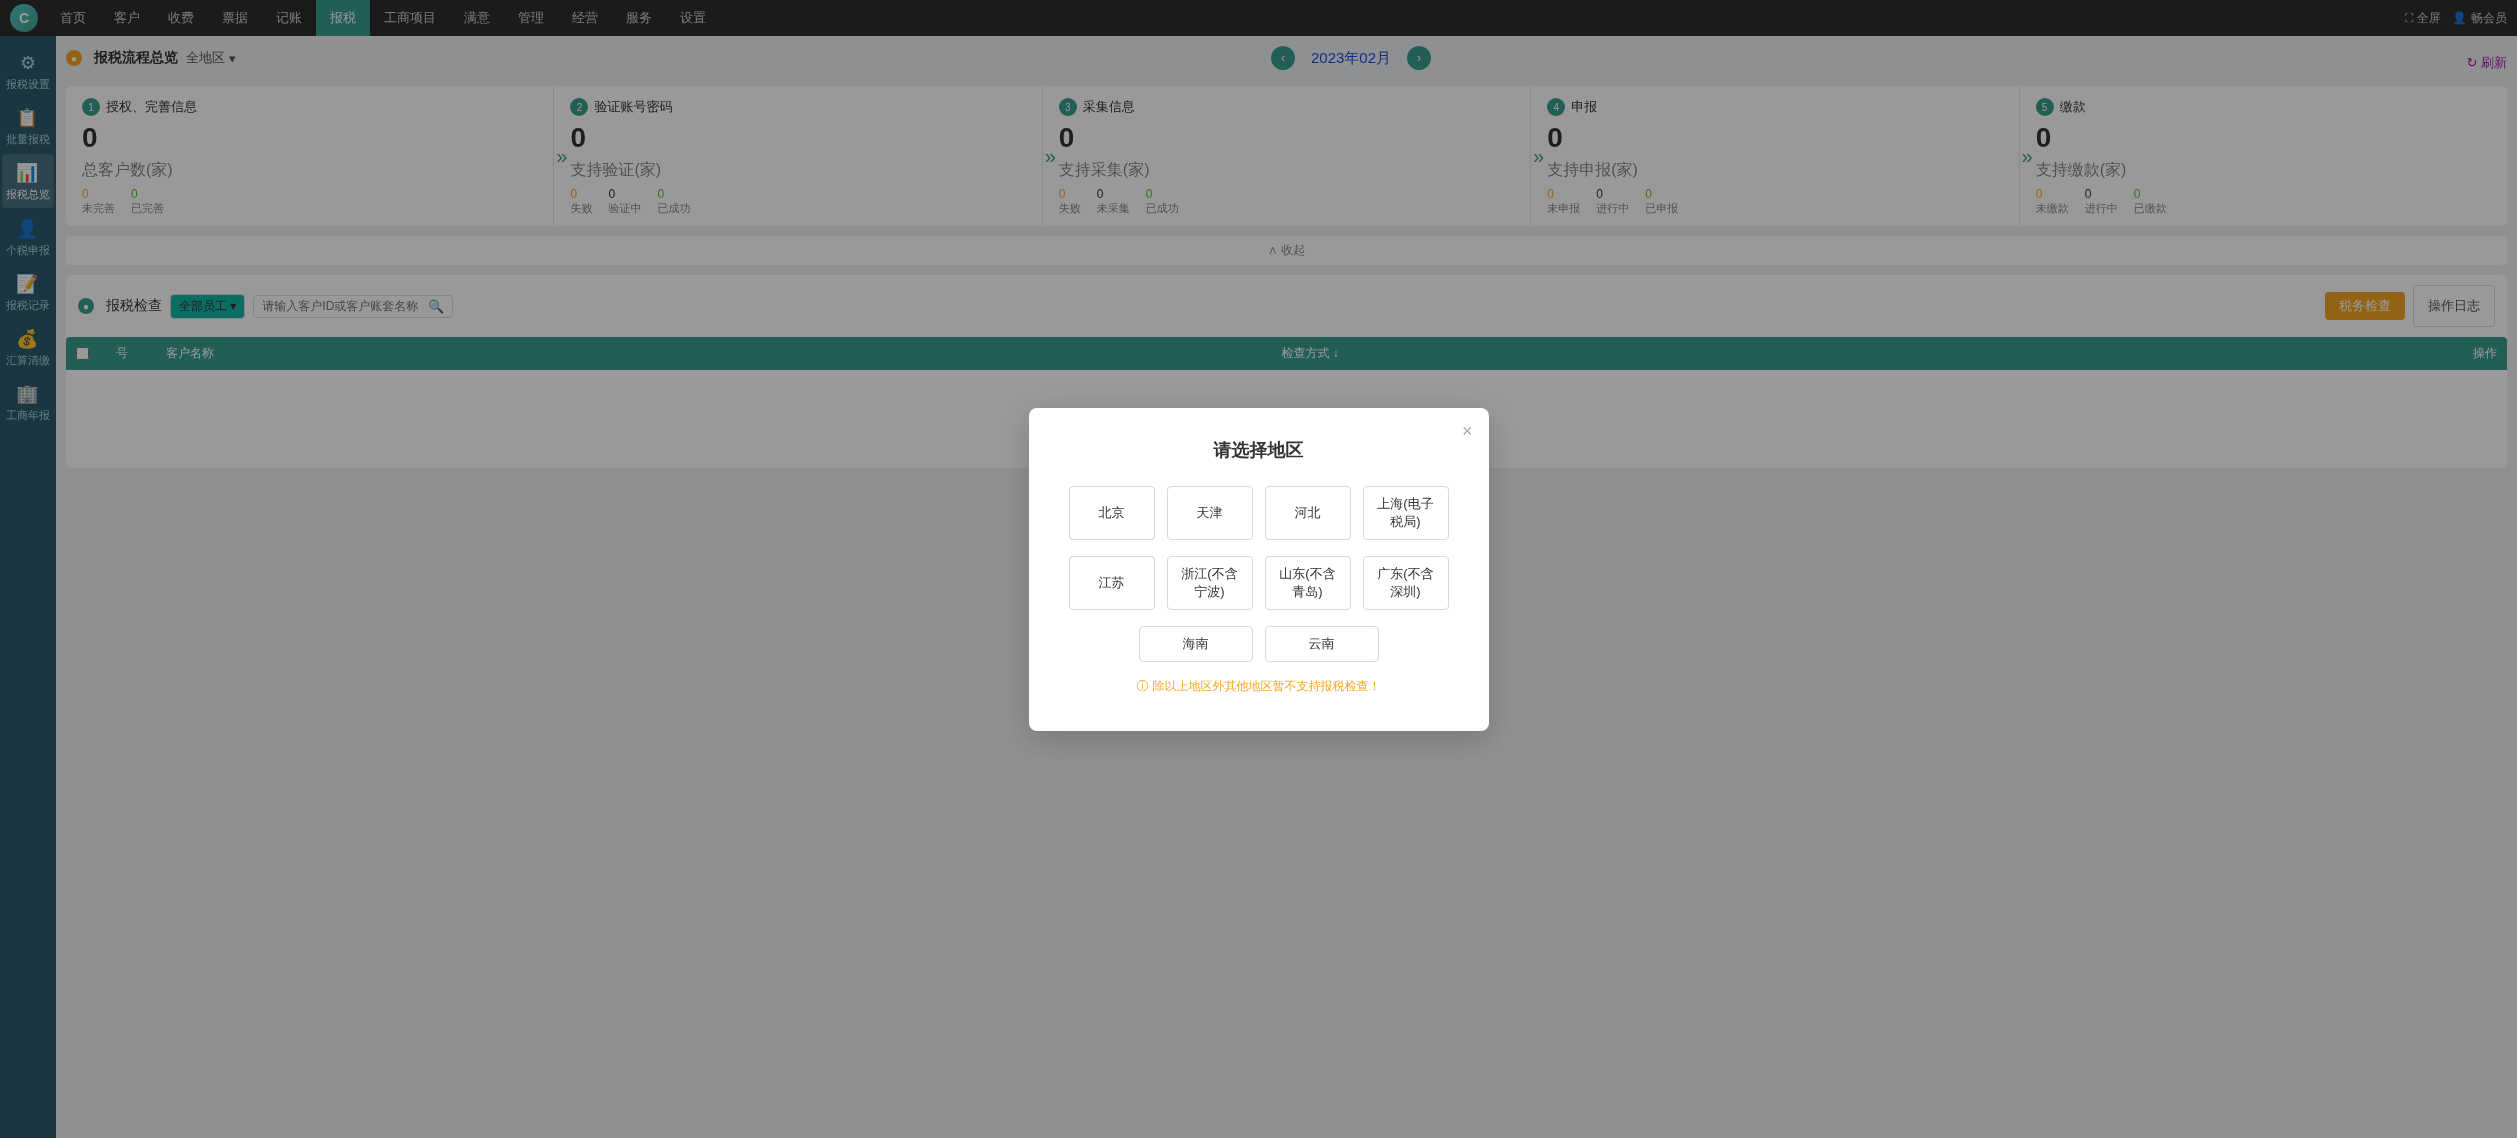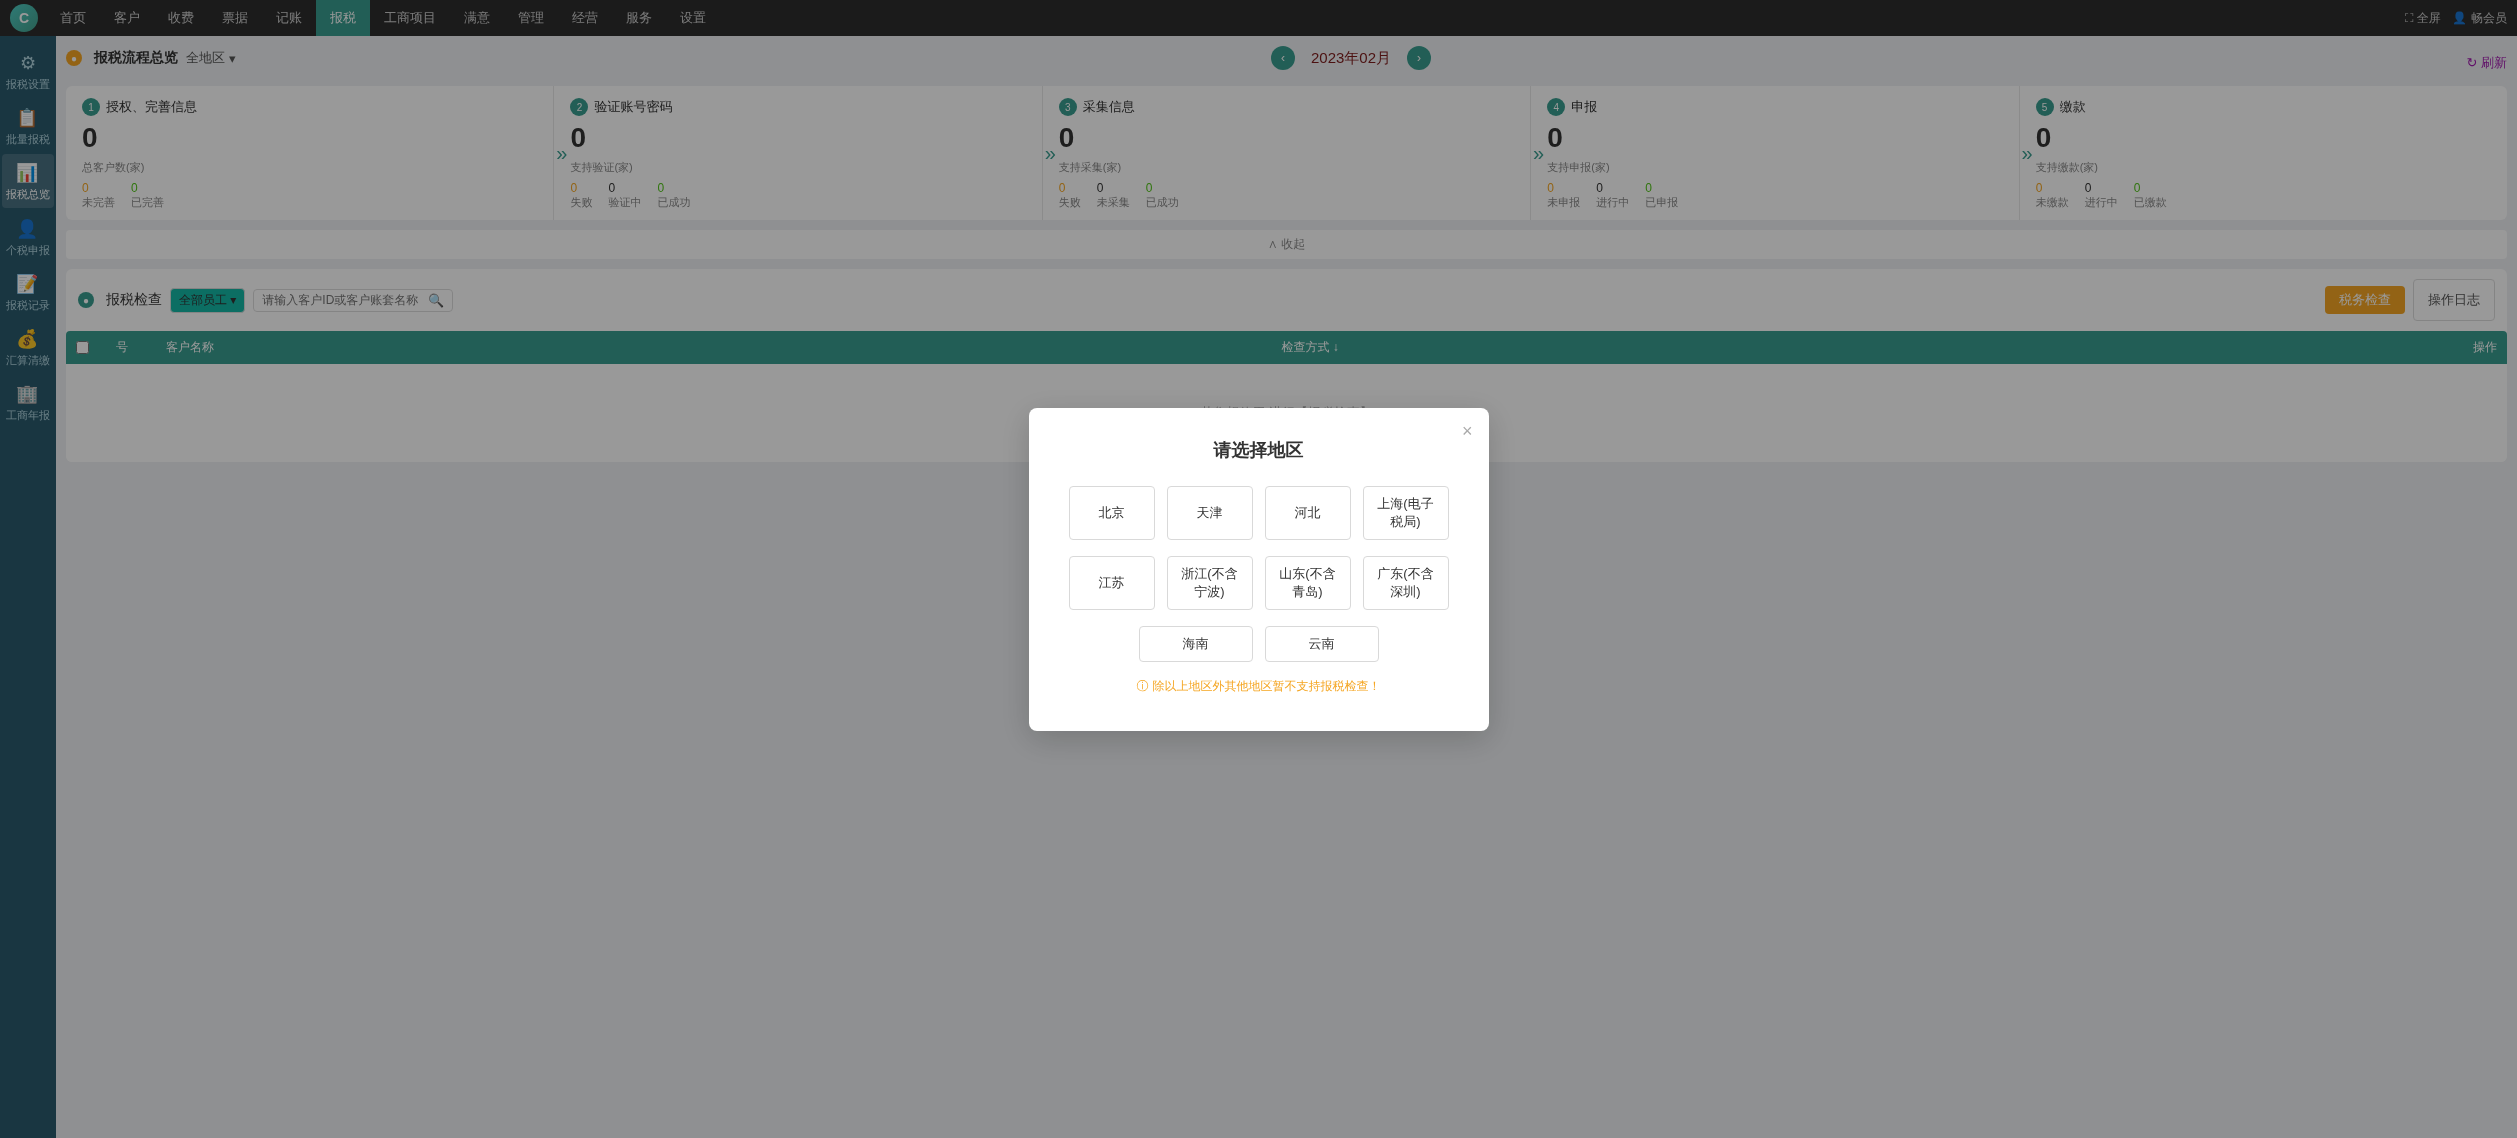--- a/index.html
+++ b/index.html
@@ -119,21 +119,21 @@
     }
     .date-nav-btn {
       width: 24px; height: 24px;
       border-radius: 50%;
       background: #3a9d8f;
       color: #fff;
       display: flex; align-items: center; justify-content: center;
       cursor: pointer;
       font-size: 12px;
     }
-    .date-nav-text { font-size: 15px; color: #7f1d1d; font-weight: 500; }
+    .date-nav-text { font-size: 15px; color: #1d4ed8; font-weight: 500; }
 
     
     .flow-cards {
       display: flex;
       gap: 0;
       background: #fff;
       border-radius: 6px;
       overflow: hidden;
       margin-bottom: 10px;
       position: relative;
@@ -155,21 +155,21 @@
       background: #3a9d8f;
       color: #fff;
       font-size: 10px;
       display: flex; align-items: center; justify-content: center;
     }
     .step-title { font-size: 13px; color: #333; font-weight: 500; }
     .flow-main-num {
       font-size: 28px; font-weight: bold; color: #333;
       margin: 6px 0;
     }
-    .flow-sub-label { font-size: 11px; color: #888; }
+    .flow-sub-label { font-size: 16px; color: #888; }
     .flow-sub-nums {
       display: flex; gap: 16px; margin-top: 6px;
     }
     .flow-sub-item { font-size: 11px; color: #888; }
     .flow-sub-item .num { color: #333; font-size: 12px; }
     .flow-sub-item.orange .num { color: #f5a623; }
     .flow-sub-item.green .num { color: #52c41a; }
     .flow-arrow {
       position: absolute;
       right: -14px;

